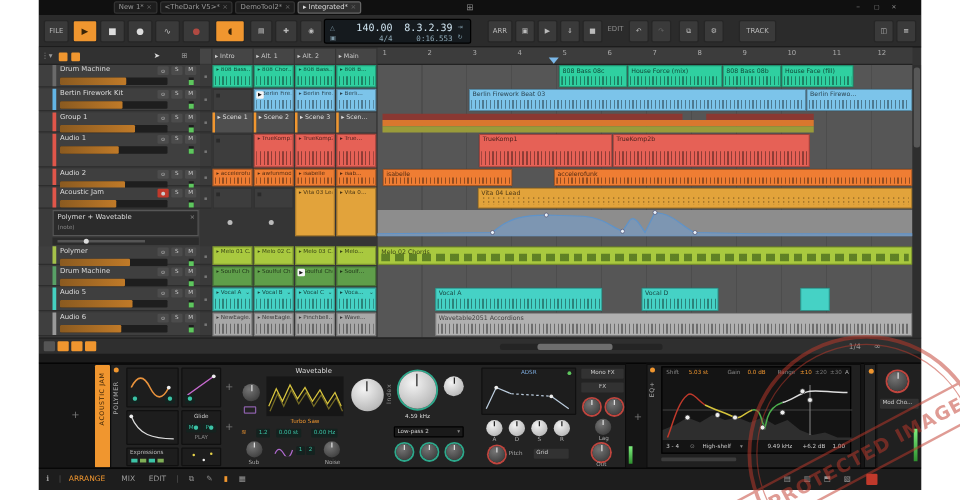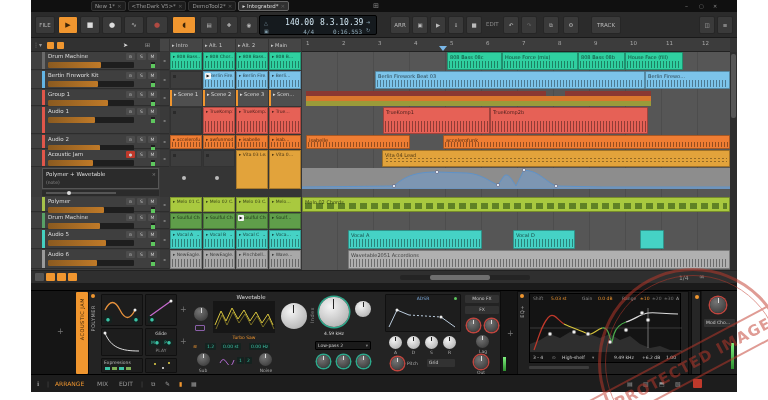--- a/index.html
+++ b/index.html
@@ -91,21 +91,21 @@
     <div class="tbtn" style="left:115px;width:22px;font-size:7px;color:#b04a42">●</div>
     <div class="tbtn orange" style="left:141px;width:24px;font-size:7px;color:#3a2408">◖</div>
     <div class="tbtn" style="left:169px;width:18px">▤</div>
     <div class="tbtn" style="left:189px;width:18px">✚</div>
     <div class="tbtn" style="left:209px;width:18px">◉</div>
     <div id="display">
       <div class="dico" style="left:4px;top:4px">△</div>
       <div class="dico" style="left:4px;top:12px">▣</div>
       <div class="dnum" style="left:16px;top:2px;width:38px;font-size:8px">140.00</div>
       <div class="dnum dim" style="left:16px;top:12px;width:38px;font-size:6px">4/4</div>
-      <div class="dnum" style="left:60px;top:2px;width:42px;font-size:8px">8.3.10.39</div>
+      <div class="dnum" style="left:60px;top:2px;width:42px;font-size:8px">8.3.2.39</div>
       <div class="dnum dim" style="left:60px;top:12px;width:42px;font-size:6px">0:16.553</div>
       <div class="dico" style="left:106px;top:3px">⇥</div>
       <div class="dico" style="left:106px;top:11px">↻</div>
     </div>
     <div class="tbtn" style="left:359px;width:20px">ARR</div>
     <div class="tbtn" style="left:381px;width:16px">▣</div>
     <div class="tbtn" style="left:399px;width:16px">▶</div>
     <div class="tbtn" style="left:417px;width:16px">⇓</div>
     <div class="tbtn" style="left:435px;width:16px">■</div>
     <div class="tlabel" style="left:455px">EDIT</div>

